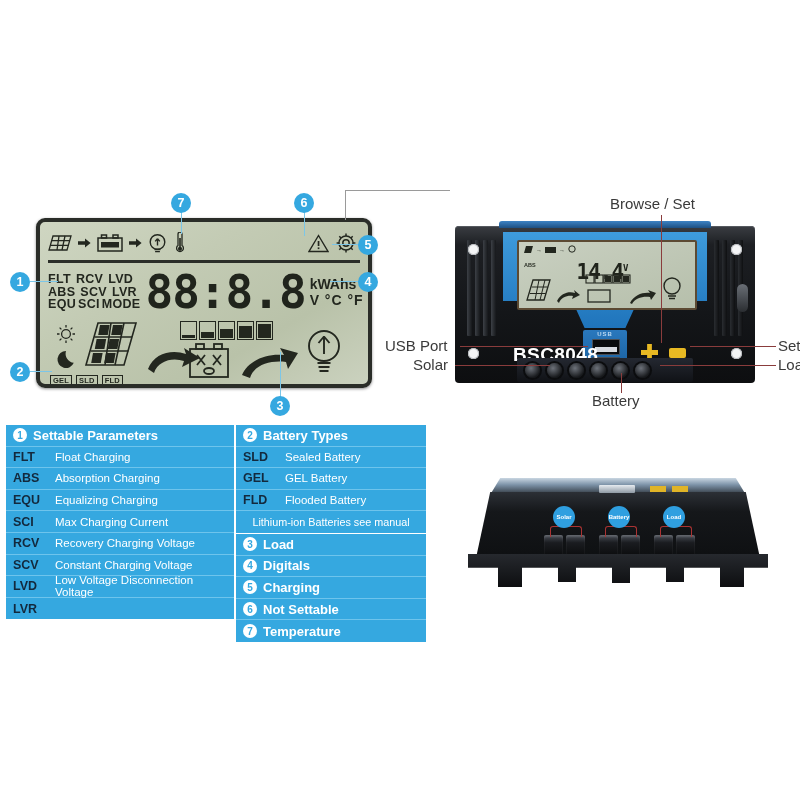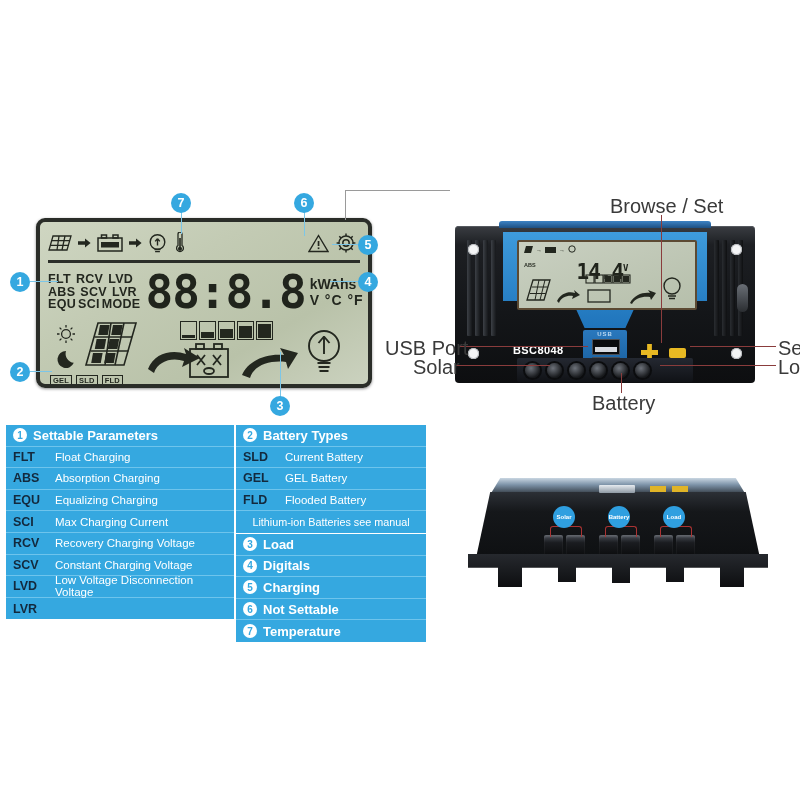--- a/index.html
+++ b/index.html
@@ -93,41 +93,41 @@
             font-size:21px;color:#20241c;letter-spacing:-1px;}
   .dlcd-unit{font-size:9px;vertical-align:super;}
   .dlcd-abs{position:absolute;left:5px;top:20px;font-size:5.5px;font-weight:bold;color:#2a2e25;}
   .dev-usb{position:absolute;left:128px;top:104px;width:44px;height:44px;
            background:linear-gradient(180deg,#2a78bd,#175d9b);border-radius:2px;}
   .usb-label{position:absolute;left:0;right:0;top:1px;text-align:center;
              font-size:6px;font-weight:bold;color:#bcd9f2;letter-spacing:1px;}
   .usb-port{position:absolute;left:9px;width:26px;height:14px;border-radius:1px;
             background:#0a0b0d;border:1.5px solid #4a4e54;}
   .usb-port i{position:absolute;left:2px;right:2px;bottom:2px;height:5px;background:#d8dbe0;}
-  .dev-model{position:absolute;left:58px;top:118px;font-size:11px;font-weight:bold;
+  .dev-model{position:absolute;left:58px;top:118px;font-size:19px;font-weight:bold;
              color:#ffffff;letter-spacing:.4px;}
   .btn-browse{position:absolute;left:186px;top:118px;width:17px;height:17px;background:#e8b923;
               clip-path:polygon(36% 0,64% 0,64% 36%,100% 36%,100% 64%,64% 64%,64% 100%,36% 100%,36% 64%,0 64%,0 36%,36% 36%);}
   .btn-set{position:absolute;left:214px;top:122px;width:17px;height:10px;border-radius:2px;
            background:#e8b923;}
   .dev-oval{position:absolute;right:7px;top:58px;width:11px;height:28px;border-radius:6px;
             background:linear-gradient(180deg,#6a6f76,#2a2d31);}
   .screw{position:absolute;width:11px;height:11px;border-radius:50%;
          background:#f4f5f6;box-shadow:inset 0 0 0 1px #b9bcc0;}
   .term{position:absolute;width:15px;height:15px;border-radius:50%;
         background:radial-gradient(circle at 40% 35%,#6d727a,#17191c 70%);
         box-shadow:0 0 0 2px #0b0c0e;}
   .termbase{position:absolute;left:62px;top:132px;width:176px;height:24px;
             background:linear-gradient(180deg,#242831,#101216);border-radius:2px;}
 
   
   .dline{position:absolute;background:#8a3c3c;z-index:4;}
   .dline.h{height:1px;}
   .dline.v{width:1px;}
-  .dlabel{position:absolute;font-size:20px;color:#3a3a3a;white-space:nowrap;z-index:5;}
+  .dlabel{position:absolute;font-size:15px;color:#3a3a3a;white-space:nowrap;z-index:5;}
 
   
   .dev2{position:absolute;left:468px;top:478px;width:300px;height:115px;}
   .d2-top{position:absolute;left:22px;right:22px;top:0;height:17px;
           background:linear-gradient(180deg,#c9d6e2 0%,#7d93a8 40%,#2b3138 100%);
           clip-path:polygon(4% 0,96% 0,100% 100%,0 100%);}
   .d2-body{position:absolute;left:8px;right:8px;top:14px;height:66px;
            background:linear-gradient(180deg,#2c3036 0%,#15171a 30%,#0e1012 100%);
            clip-path:polygon(5% 0,95% 0,100% 100%,0 100%);}
   .d2-foot{position:absolute;left:0;right:0;top:76px;height:33px;
@@ -382,21 +382,21 @@
 
   <div class="legend2">
     <div class="lrow">
       <span class="lhead">
         <span class="circnum">2</span>
         <span>Battery Types</span>
       </span>
     </div>
     <div class="lrow">
       <span class="lcode">SLD</span>
-      <span class="ldesc">Current Battery</span>
+      <span class="ldesc">Sealed Battery</span>
     </div>
     <div class="lrow">
       <span class="lcode">GEL</span>
       <span class="ldesc">GEL Battery</span>
     </div>
     <div class="lrow">
       <span class="lcode">FLD</span>
       <span class="ldesc">Flooded Battery</span>
     </div>
     <div class="lrow lnote">Lithium-ion Batteries see manual</div>

